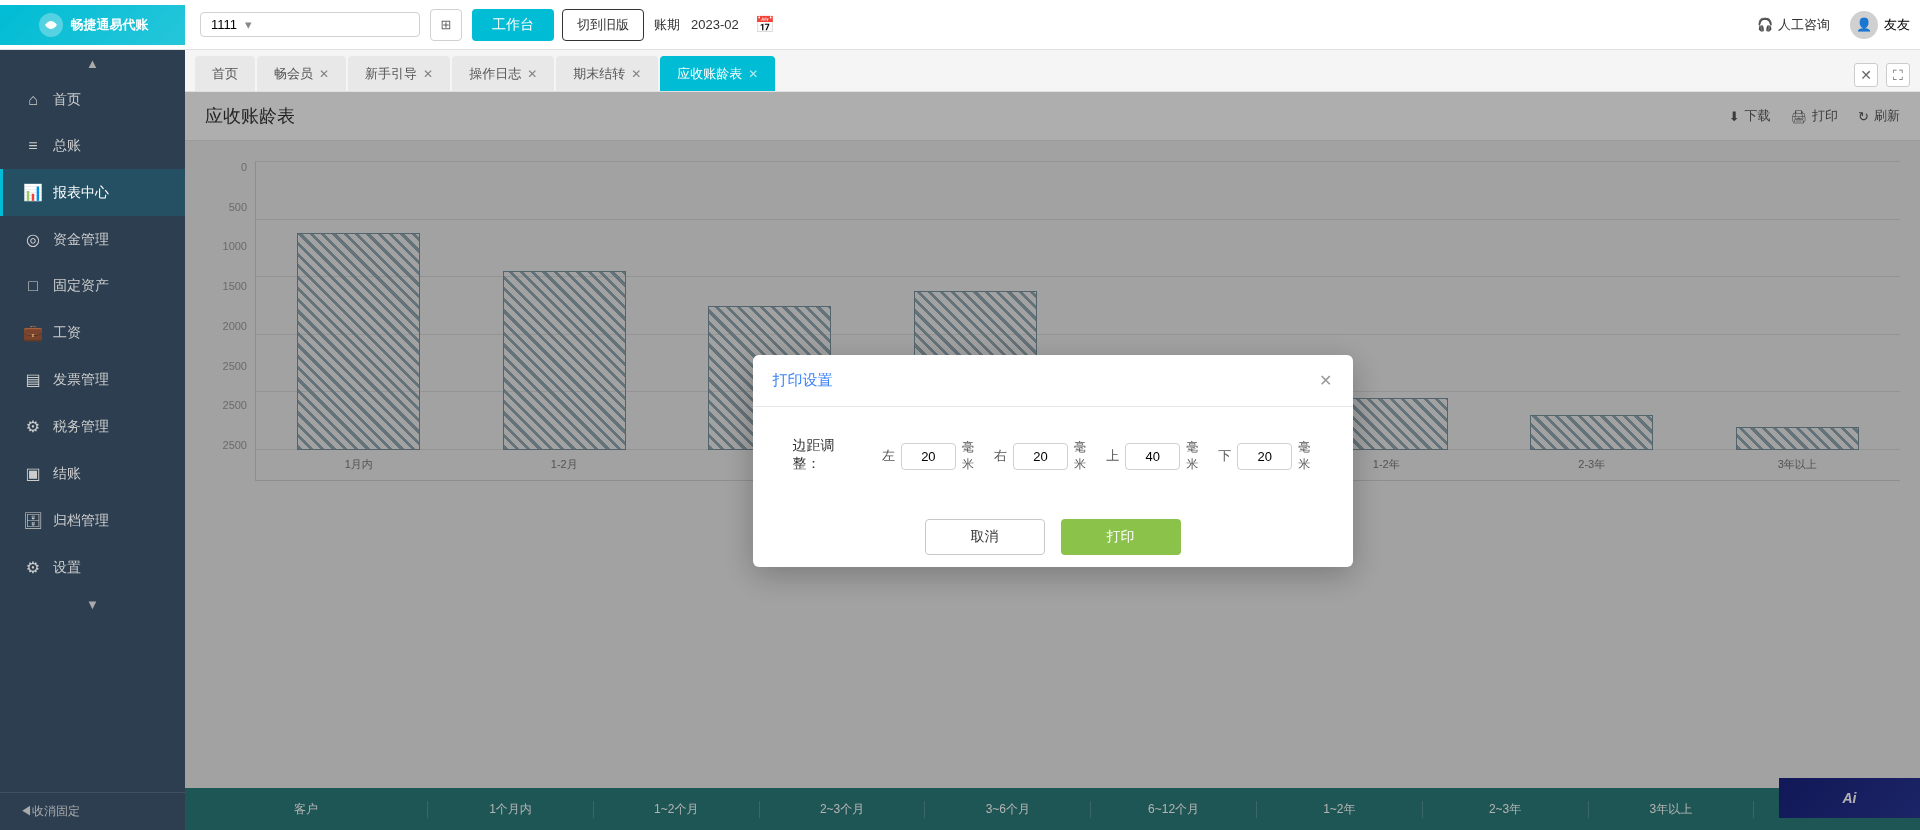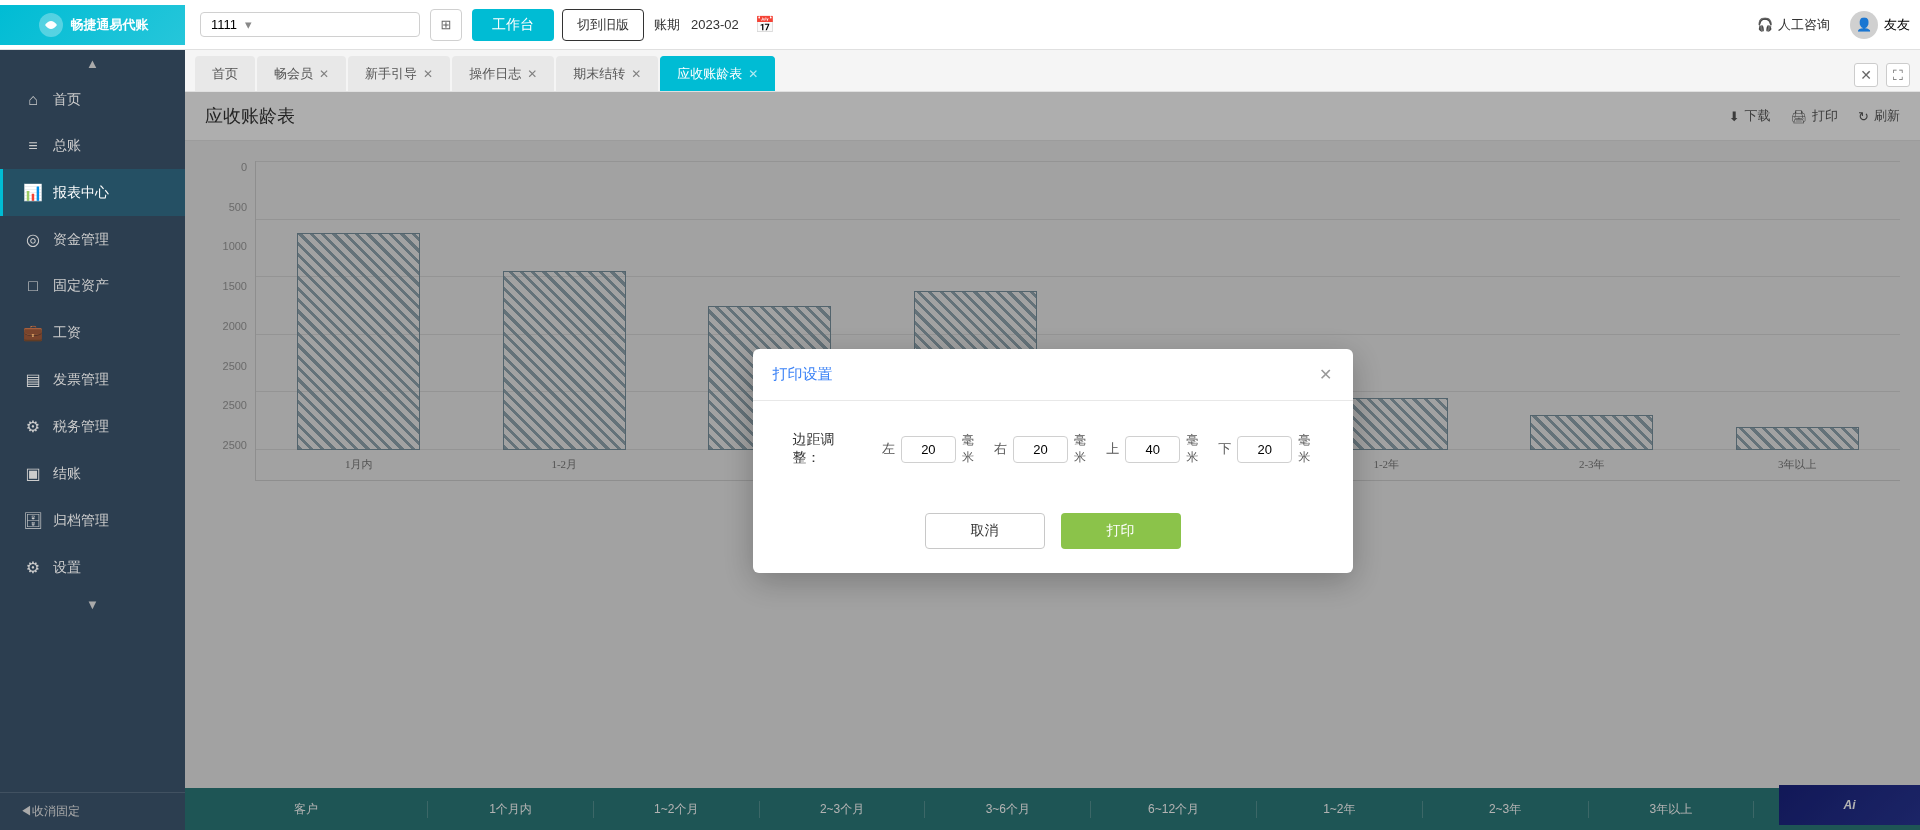--- a/index.html
+++ b/index.html
@@ -314,21 +314,20 @@
     }
     .chart-bars {
       display: flex;
       align-items: flex-end;
       height: 100%;
       padding-bottom: 30px;
       gap: 0;
       border-left: 1px solid #ccc;
       border-bottom: 1px solid #ccc;
       position: relative;
-      font-family: Liberation Serif, serif;
     }
     .grid-lines {
       position: absolute;
       left: 0;
       right: 0;
       top: 0;
       bottom: 30px;
       display: flex;
       flex-direction: column-reverse;
       justify-content: space-between;
@@ -425,21 +424,21 @@
     .modal-close {
       cursor: pointer;
       color: #999;
       font-size: 16px;
     }
     .modal-body {
       padding: 30px 40px;
     }
     .margin-row {
       display: flex;
-      align-items: center;
+      align-items: flex-end;
       gap: 18px;
     }
     .margin-label {
       font-size: 14px;
       color: #333;
       margin-right: 8px;
     }
     .margin-group {
       display: flex;
       align-items: center;
@@ -456,21 +455,21 @@
       padding: 5px 8px;
       font-size: 13px;
       text-align: center;
       outline: none;
     }
     .margin-unit {
       font-size: 12px;
       color: #555;
     }
     .modal-footer {
-      padding: 16px 40px 24px;
+      padding: 16px 40px 12px;
       display: flex;
       justify-content: center;
       gap: 16px;
     }
     .btn-cancel {
       border: 1px solid #c8c8c8;
       background: #fff;
       color: #333;
       border-radius: 4px;
       padding: 8px 36px;
@@ -485,26 +484,26 @@
       border-radius: 4px;
       padding: 8px 36px;
       font-size: 14px;
       cursor: pointer;
       min-width: 120px;
     }
 
     
     .ai-badge {
       position: fixed;
-      bottom: 5px;
+      bottom: 12px;
       right: 0;
       background: linear-gradient(135deg, #1a237e, #283593);
       color: #fff;
       padding: 4px 16px;
-      font-size: 12px;
+      font-size: 14px;
       font-style: italic;
       font-weight: bold;
       width: 141px;
       height: 40px;
       display: flex;
       align-items: center;
       justify-content: center;
     }
   </style>
 </head>

